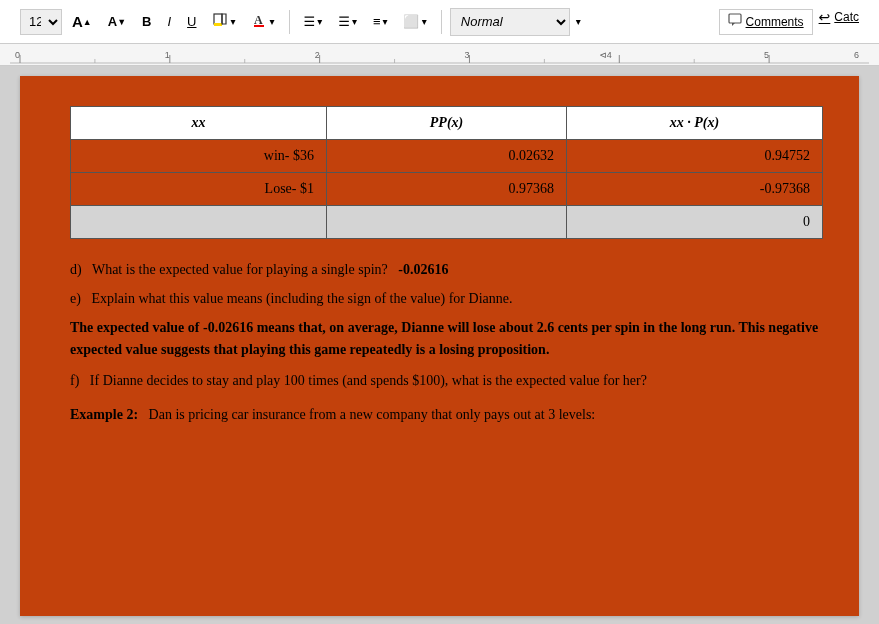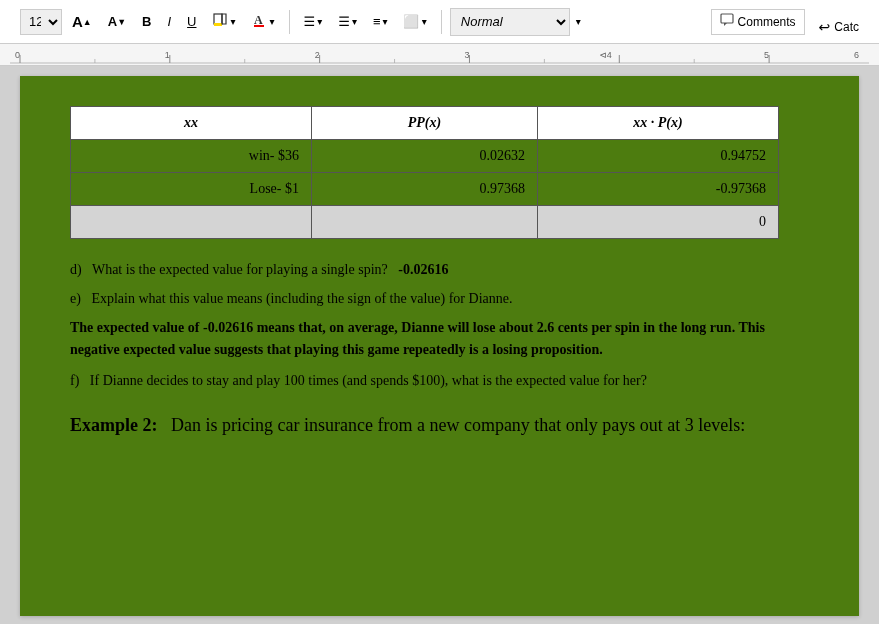--- a/index.html
+++ b/index.html
@@ -64,22 +64,23 @@
       padding: 2px 6px;
       font-size: 13px;
       height: 28px;
       width: 120px;
       font-style: italic;
     }
 
     .toolbar-right {
       margin-left: auto;
       display: flex;
-      align-items: flex-end;
-      gap: 14px;
+      align-items: flex-start;
+      gap: 6px;
+      text-decoration: underline;
     }
 
     .comments-btn {
       display: flex;
       align-items: center;
       gap: 4px;
       border: 1px solid #ccc;
       background: transparent;
       padding: 3px 8px;
       font-size: 12px;
@@ -113,22 +114,22 @@
 
     
     .doc-area {
       background: #d0d0d0;
       padding: 10px 20px;
       height: calc(624px - 44px - 22px);
       overflow: auto;
     }
 
     .doc-page {
-      background: #4d7c0f;
-      padding: 30px 80px 30px 50px;
+      background: #c2410c;
+      padding: 30px 36px 30px 50px;
       min-height: 540px;
       box-shadow: 0 1px 4px rgba(0,0,0,0.2);
     }
 
     
     .prob-table {
       border-collapse: collapse;
       width: 100%;
       margin-bottom: 20px;
       font-size: 14px;
@@ -168,22 +169,22 @@
       line-height: 1.6;
       margin-bottom: 8px;
     }
 
     .question-f {
       font-size: 14px;
       line-height: 1.5;
     }
 
     .example-line {
-      font-size: 18px;
-      margin-top: 24px;
+      font-size: 14px;
+      margin-top: 16px;
       border-top: none;
     }
 
     sup { font-size: 10px; }
 
     .dropdown-arrow { font-size: 10px; margin-left: 2px; }
   </style>
 </head>
 <body>
 

